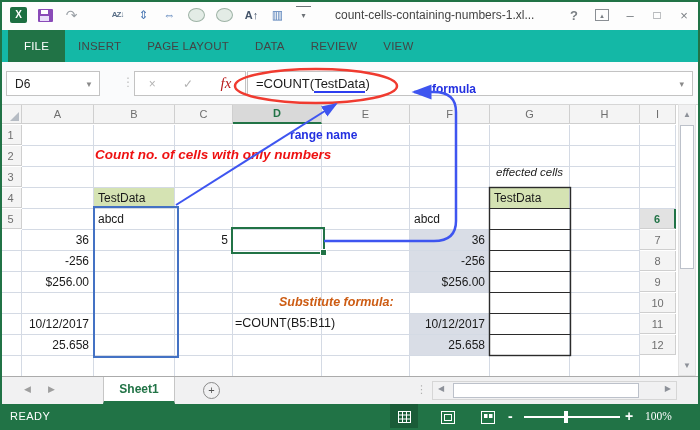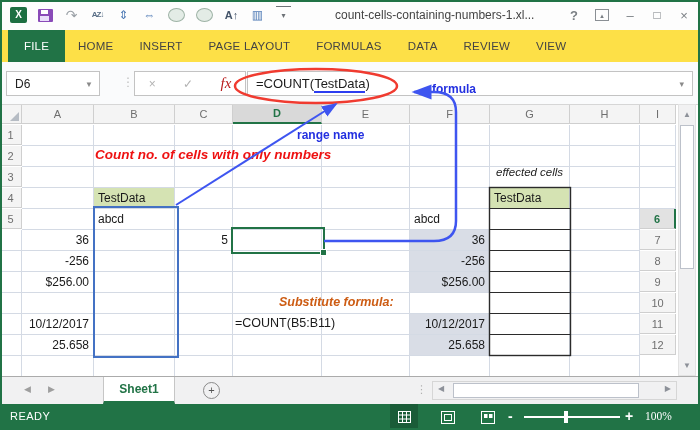--- a/index.html
+++ b/index.html
@@ -9,36 +9,36 @@
   #frame::after{content:"";position:absolute;inset:0;border:2px solid var(--brand,#217346);pointer-events:none;z-index:60;}
 
   
   #titlebar{position:absolute;left:0;top:0;width:700px;height:30px;background:#fdfdfd;display:flex;align-items:center;z-index:5;}
   #qat{display:flex;align-items:center;gap:11px;padding-left:10px;}
   .qi{display:inline-flex;align-items:center;justify-content:center;min-width:15px;height:16px;color:#8b9094;font-size:12px;line-height:16px;cursor:default;}
   .qi-excel-logo-icon{width:17px;height:16px;background:#1d6f42;color:#fff;font-weight:bold;font-size:10px;border-radius:2px;}
   .qi-save-icon{width:13px;height:13px;background:#8a4bb8;position:relative;border-radius:1px;}
   .qi-save-icon::before{content:"";position:absolute;left:3px;top:1px;width:7px;height:4px;background:#fff;}
   .qi-save-icon::after{content:"";position:absolute;left:2px;bottom:1px;width:9px;height:5px;background:#e9defa;}
-  .qi-sort-az-icon{font-size:8px;letter-spacing:-1px;font-weight:bold;color:#5a6f87;}
+  .qi-sort-az-icon{font-size:8px;letter-spacing:-1px;font-weight:bold;color:#5a6f87;margin-left:20px;}
   .qi-redo-icon{color:#9aa0a6;font-size:14px;}
   .qi-row-height-icon,.qi-column-width-icon{color:#4e7ab5;font-size:12px;}
   .qi-circle-icon-1,.qi-circle-icon-2{width:12px;height:12px;border:1px solid #9eb3a6;background:#e3ece6;border-radius:50%;}
   .qi-increase-font-icon{color:#44546a;font-size:11px;font-weight:bold;}
   .qi-column-ruler-icon{color:#4e7ab5;font-size:12px;}
   .qi-qat-dropdown-icon{color:#6d7277;font-size:8px;border-top:1px solid #6d7277;padding-top:1px;}
   #win-title{position:absolute;left:335px;top:0;height:30px;line-height:30px;font-size:12px;color:#444;white-space:nowrap;}
   #wincontrols{position:absolute;right:10px;top:0;height:30px;display:flex;align-items:center;gap:15px;}
   .wctrl{color:#7a7f84;font-size:13px;line-height:1;display:inline-flex;align-items:center;justify-content:center;min-width:12px;cursor:default;}
   .wctrl[data-name="ribbon-display-button"]{border:1px solid #8a8f94;width:12px;height:10px;font-size:7px;}
   .wctrl[data-name="maximize-button"]{font-size:12px;}
   .wctrl[data-name="help-button"]{font-weight:bold;font-size:13px;}
 
   
-  #ribbon{position:absolute;left:0;top:30px;width:700px;height:32px;background:#fde047;display:flex;align-items:stretch;z-index:5;}
+  #ribbon{position:absolute;left:0;top:30px;width:700px;height:32px;background:#14b8a6;display:flex;align-items:stretch;z-index:5;}
   .rtab{display:flex;align-items:center;padding:0 13px;font-size:11.5px;color:#444;letter-spacing:.2px;cursor:default;}
   .rtab.active{background:var(--brand,#217346);color:#fff;margin-left:8px;padding:0 16px;}
   #signin{position:absolute;right:42px;top:30px;height:32px;display:flex;align-items:center;font-size:11.5px;color:#444;}
   #avatar{position:absolute;right:6px;top:32px;width:28px;height:28px;background:#e9eaeb;overflow:hidden;}
   #avatar::before{content:"";position:absolute;left:9px;top:5px;width:10px;height:10px;border-radius:50%;background:#b9bcbf;}
   #avatar::after{content:"";position:absolute;left:4px;top:17px;width:20px;height:12px;border-radius:10px 10px 0 0;background:#b9bcbf;}
 
   
   #fbar{position:absolute;left:0;top:62px;width:700px;height:42px;background:#fafbfc;border-bottom:1px solid #d6d6d6;z-index:5;}
   #namebox{position:absolute;left:6px;top:9px;width:94px;height:25px;background:#fff;border:1px solid #c3c3c3;font-size:12px;color:#222;line-height:25px;padding-left:8px;box-sizing:border-box;}
@@ -70,21 +70,21 @@
 
   
   #rangebox{position:absolute;left:93px;top:206px;width:82px;height:148px;border:2px solid var(--range-border,#4472c4);z-index:20;pointer-events:none;}
   #selbox{position:absolute;left:231px;top:227px;width:90px;height:23px;border:2px solid var(--brand,#217346);z-index:20;pointer-events:none;}
   #selbox .handle{position:absolute;right:-4px;bottom:-4px;width:5px;height:5px;background:var(--brand,#217346);border:1px solid #fff;}
 
   
   #annot{position:absolute;inset:0;z-index:40;pointer-events:none;}
   .ann{position:absolute;white-space:nowrap;}
   #note-red{left:95px;top:147px;font-size:13.5px;font-weight:bold;font-style:italic;color:var(--note-red,#ee1111);}
-  #lbl-range-name{left:297px;top:128px;font-size:12px;font-weight:bold;color:var(--callout-blue,#2330e0);}
+  #lbl-range-name{left:290px;top:128px;font-size:12px;font-weight:bold;color:var(--callout-blue,#2330e0);}
   #lbl-formula{left:432px;top:82px;font-size:12px;font-weight:bold;color:var(--callout-blue,#2330e0);}
   #lbl-effected{left:496px;top:166px;font-size:11.5px;font-style:italic;color:#222;}
   #lbl-substitute{left:236px;top:295px;font-size:12.5px;font-weight:bold;font-style:italic;color:var(--substitute-orange,#cd5c13);margin-left:43px;}
   #sub-formula{left:235px;top:316px;font-size:12.5px;color:#1a1a1a;}
 
   #overlay-svg{position:absolute;left:0;top:0;z-index:45;pointer-events:none;}
   .arrowline{stroke:var(--arrow-blue,#3e55f0);fill:none;}
   .boxline{stroke:#2b2b2b;fill:none;}
   .ellipseline{stroke:var(--ellipse-red,#f03b30);fill:none;}
   #ah path{fill:var(--arrow-blue,#3e55f0);}
@@ -143,24 +143,22 @@
         <span class="wctrl" data-name="help-button">?</span>
         <span class="wctrl" data-name="ribbon-display-button">▴</span>
         <span class="wctrl" data-name="minimize-button">–</span>
         <span class="wctrl" data-name="maximize-button">□</span>
         <span class="wctrl" data-name="close-button">×</span>
       </div>
   </div>
 
   <div id="ribbon" data-name="ribbon-tab-bar">
       <div class="rtab active" data-name="tab-file">FILE</div>
-      <div class="rtab" data-name="tab-home">HOME</div>
       <div class="rtab" data-name="tab-insert">INSERT</div>
       <div class="rtab" data-name="tab-page-layout">PAGE LAYOUT</div>
-      <div class="rtab" data-name="tab-formulas">FORMULAS</div>
       <div class="rtab" data-name="tab-data">DATA</div>
       <div class="rtab" data-name="tab-review">REVIEW</div>
       <div class="rtab" data-name="tab-view">VIEW</div>
     </div>
   <div id="signin" data-name="sign-in-button">Sign in</div>
   <div id="avatar" data-name="user-avatar"></div>
 
   <div id="fbar" data-name="formula-bar">
     <div id="namebox" data-name="name-box"><span data-name="name-box-value">D6</span><span class="dd" data-name="name-box-dropdown-icon">▼</span></div>
     <span class="dots" data-name="formula-bar-divider">⋮</span>

